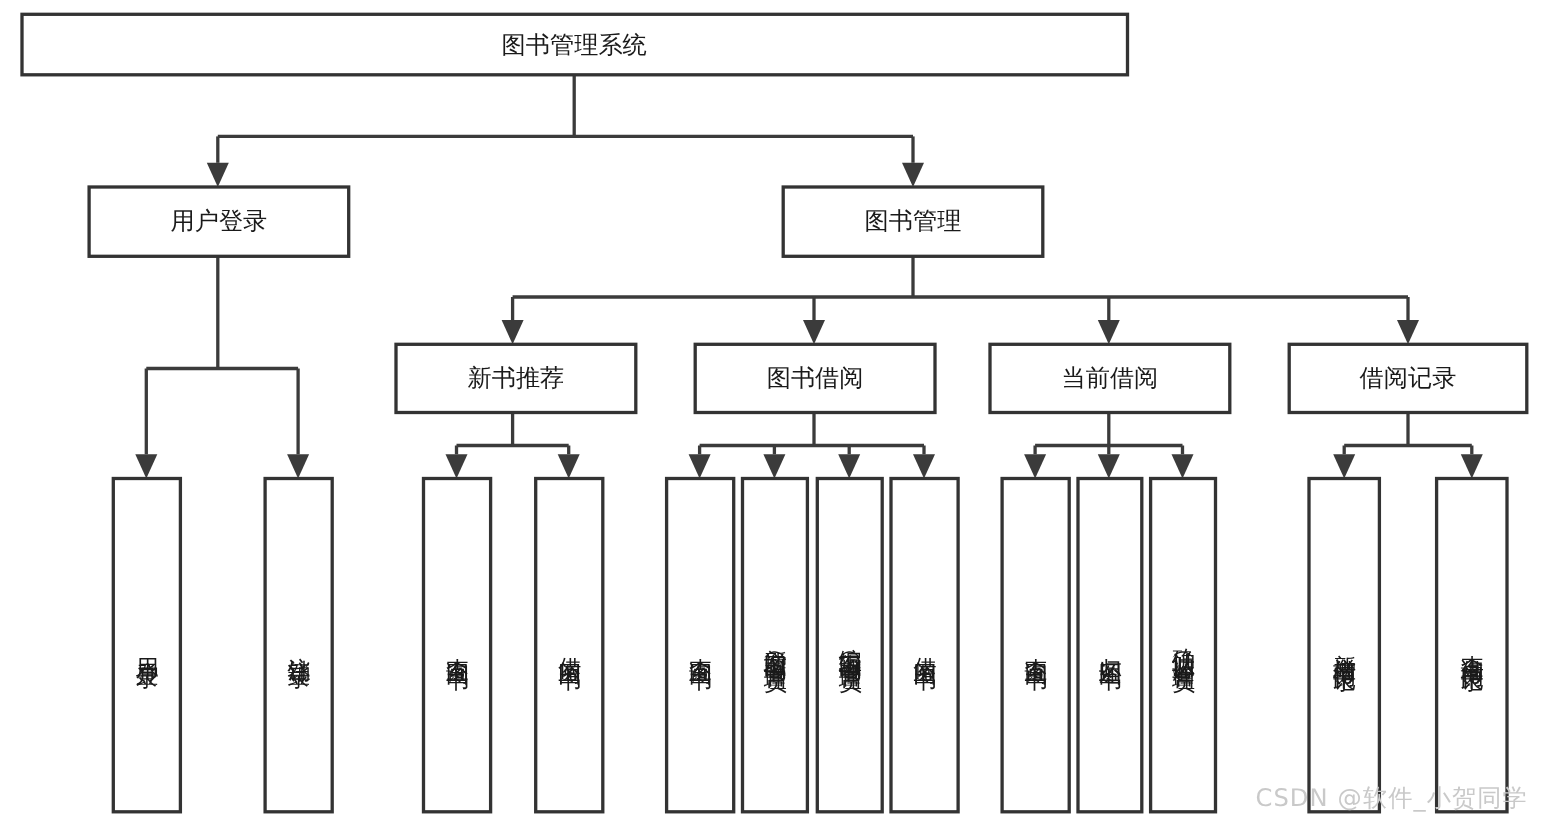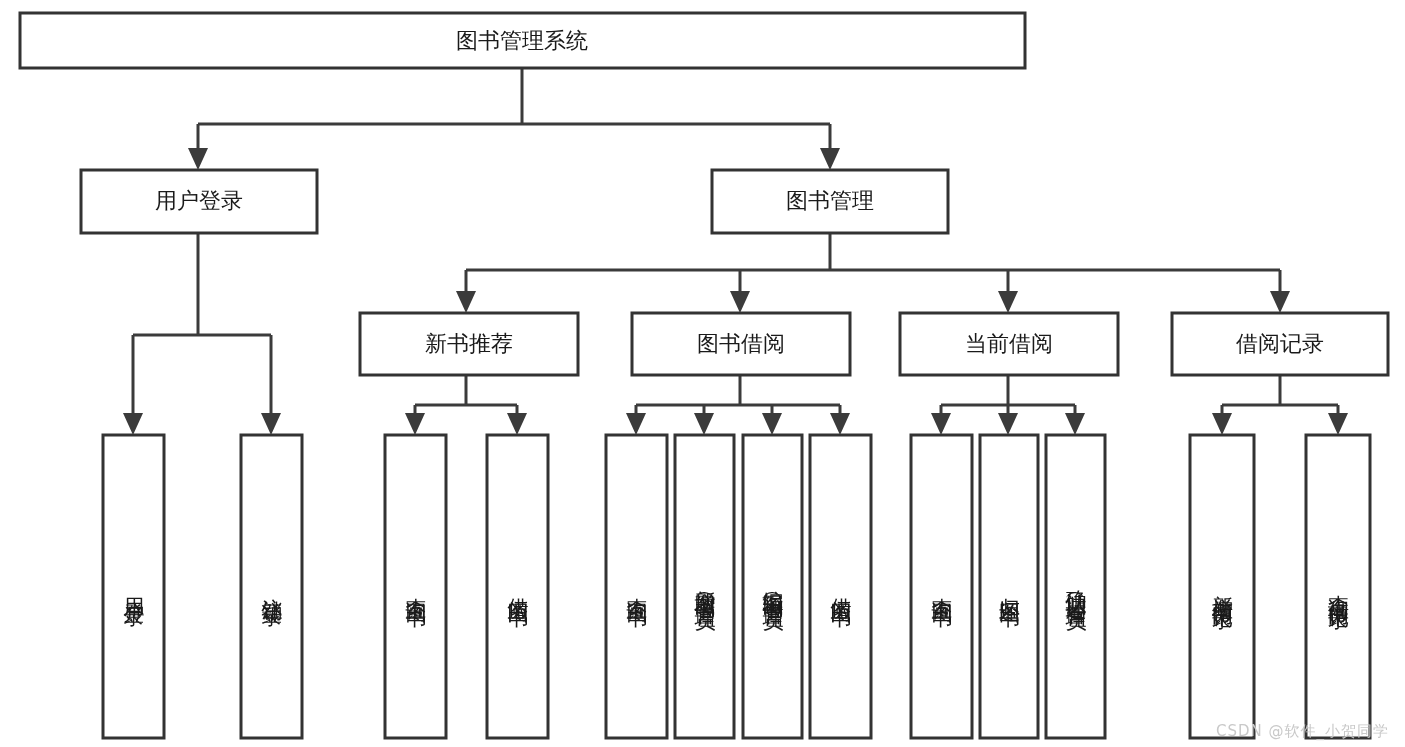--- a/index.html
+++ b/index.html
@@ -57,21 +57,21 @@
     justify-content: center;
     white-space: nowrap;
     pointer-events: none;
     user-select: none;
   }
   .watermark {
     position: absolute;
     right: 16px;
     bottom: 6px;
     font-family: "DejaVu Sans", "Liberation Sans", sans-serif;
-    font-size: 15px;
+    font-size: 22px;
     color: #c9c9c9;
     letter-spacing: 1px;
     white-space: nowrap;
   }
 </style>
 </head>
 <body>
 
 <div id="chart-root">
 

